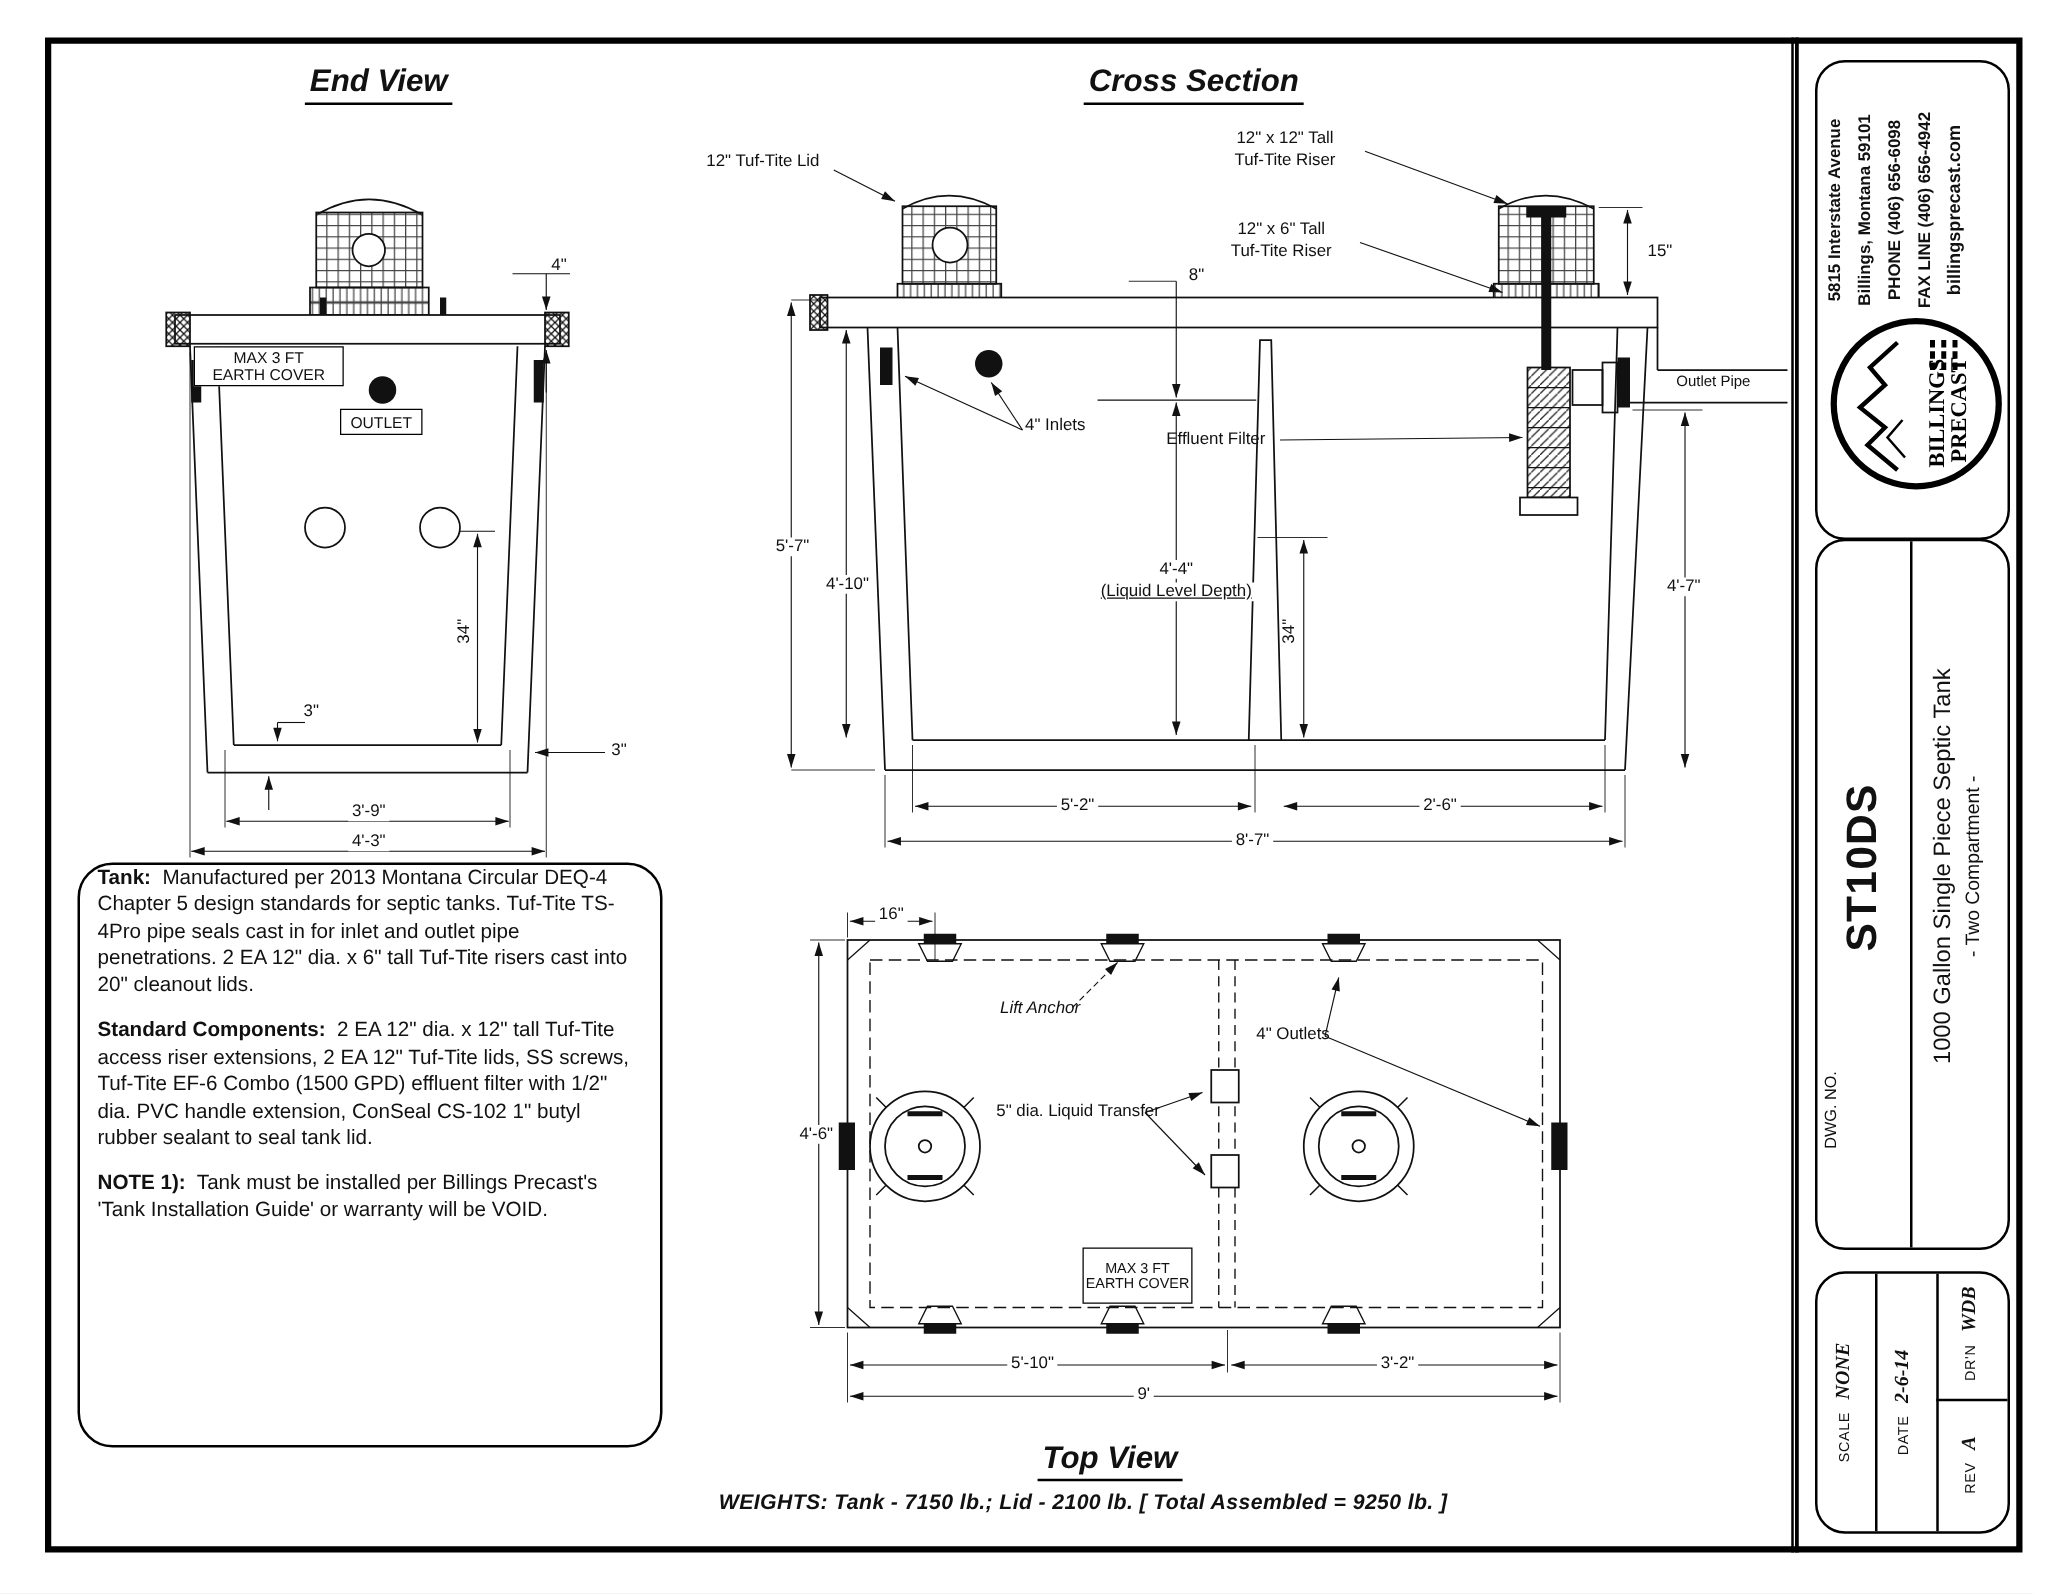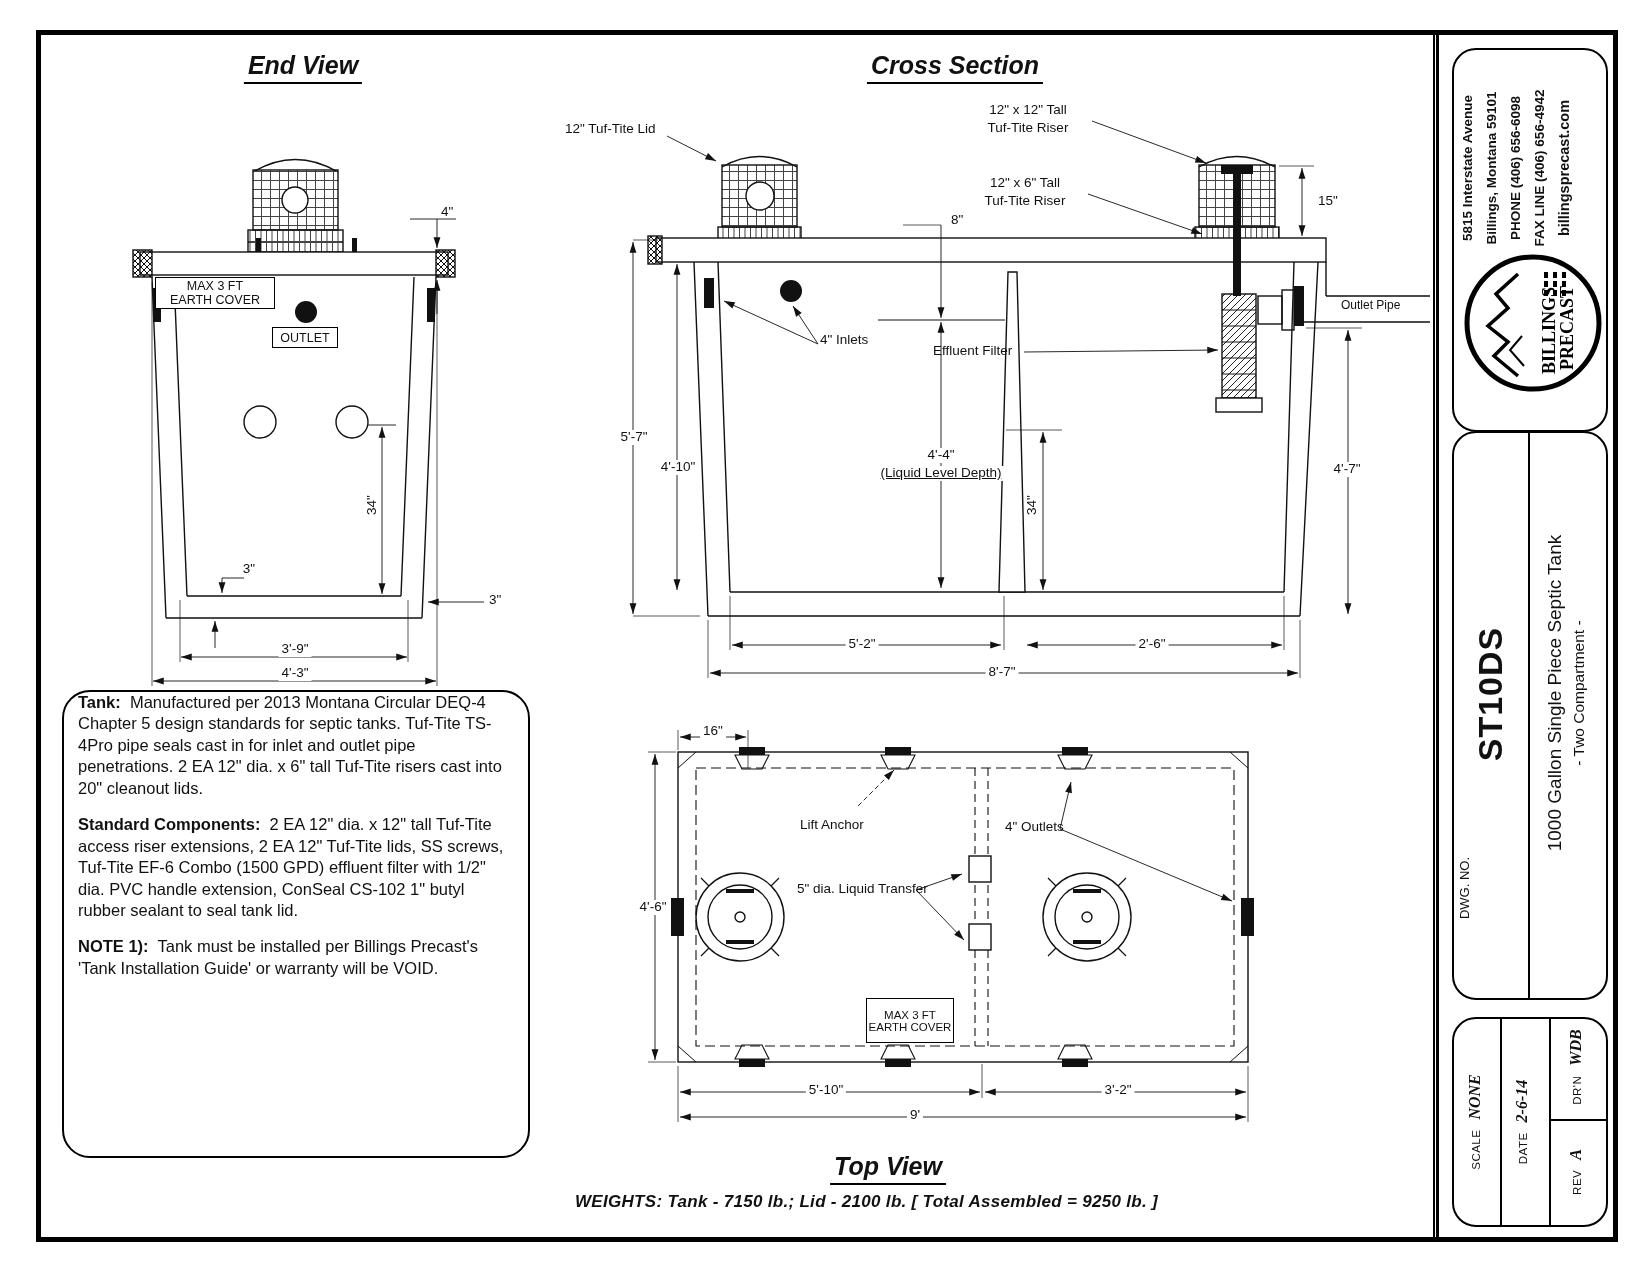--- a/index.html
+++ b/index.html
@@ -221,21 +221,21 @@
   <span class="lbl ctr bg" style="left:678px;top:460px;">4'-10"</span>
   <span class="lbl ctr bg" style="left:941px;top:448px;">4'-4"</span>
   <span class="lbl ctr bg" style="left:941px;top:466px;text-decoration:underline;">(Liquid Level Depth)</span>
   <span class="lbl rot90" style="left:1032px;top:505px;">34"</span>
   <span class="lbl ctr bg" style="left:862px;top:637px;">5'-2"</span>
   <span class="lbl ctr bg" style="left:1152px;top:637px;">2'-6"</span>
   <span class="lbl ctr bg" style="left:1002px;top:665px;">8'-7"</span>
   <span class="lbl ctr bg" style="left:1347px;top:462px;">4'-7"</span>
 
   <span class="lbl ctr bg" style="left:713px;top:724px;">16"</span>
-  <span class="lbl" style="left:800px;top:818px;">Lift Anchor</span>
+  <span class="lbl" style="left:800px;top:799px;font-style:italic;">Lift Anchor</span>
   <span class="lbl" style="left:1005px;top:820px;">4" Outlets</span>
   <span class="lbl" style="left:797px;top:882px;">5" dia. Liquid Transfer</span>
   <div class="boxlbl" style="left:866px;top:998px;width:88px;height:45px;font-size:11.5px;">
     <span>MAX 3 FT</span>
     <span>EARTH COVER</span>
   </div>
   <span class="lbl ctr bg" style="left:653px;top:900px;">4'-6"</span>
   <span class="lbl ctr bg" style="left:826px;top:1083px;">5'-10"</span>
   <span class="lbl ctr bg" style="left:1118px;top:1083px;">3'-2"</span>
   <span class="lbl ctr bg" style="left:915px;top:1108px;">9'</span>

